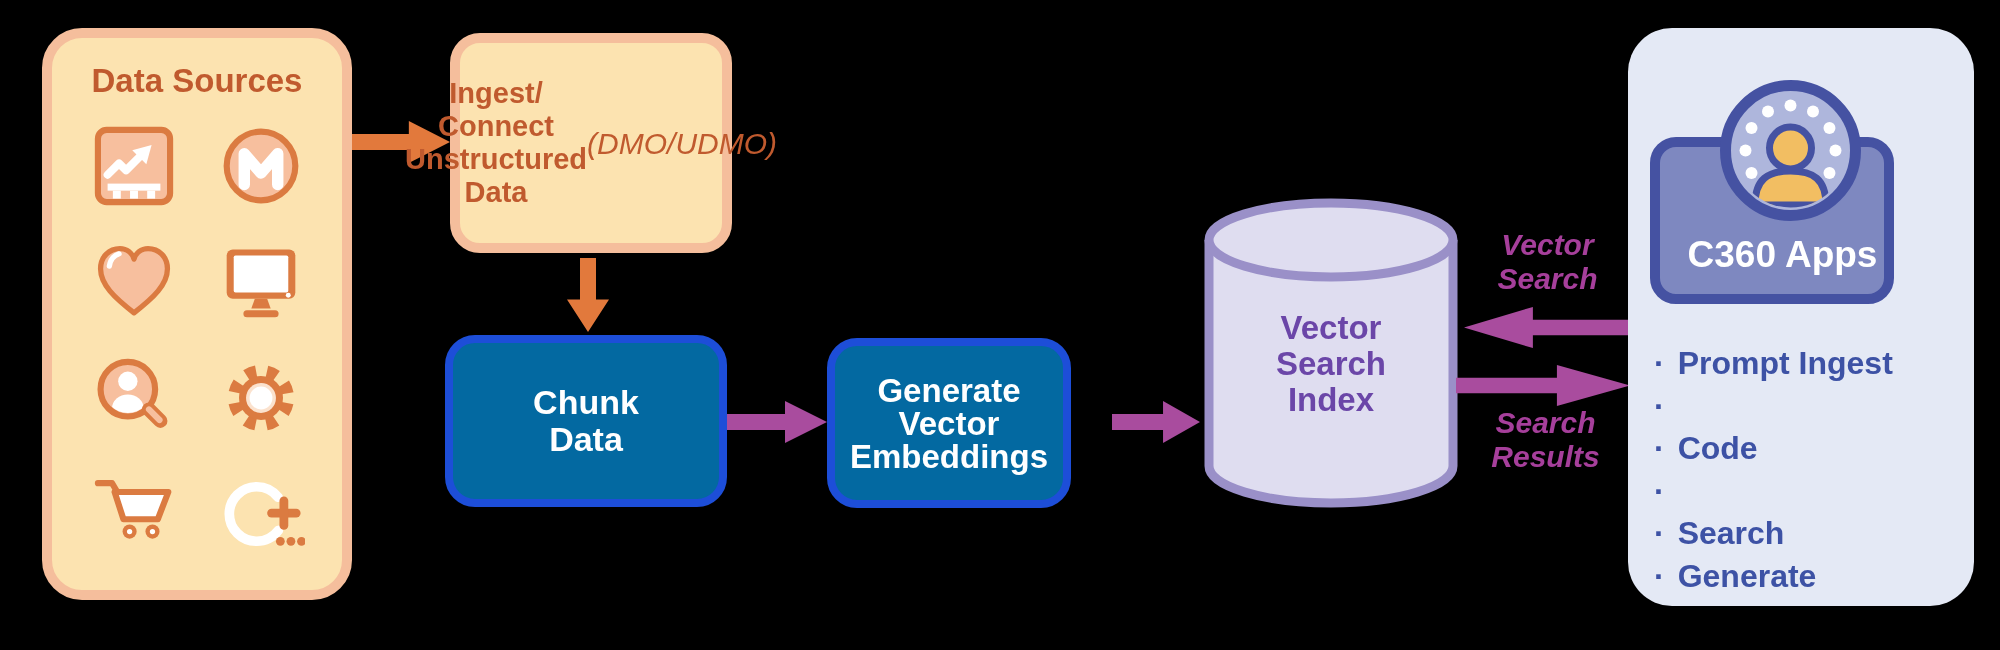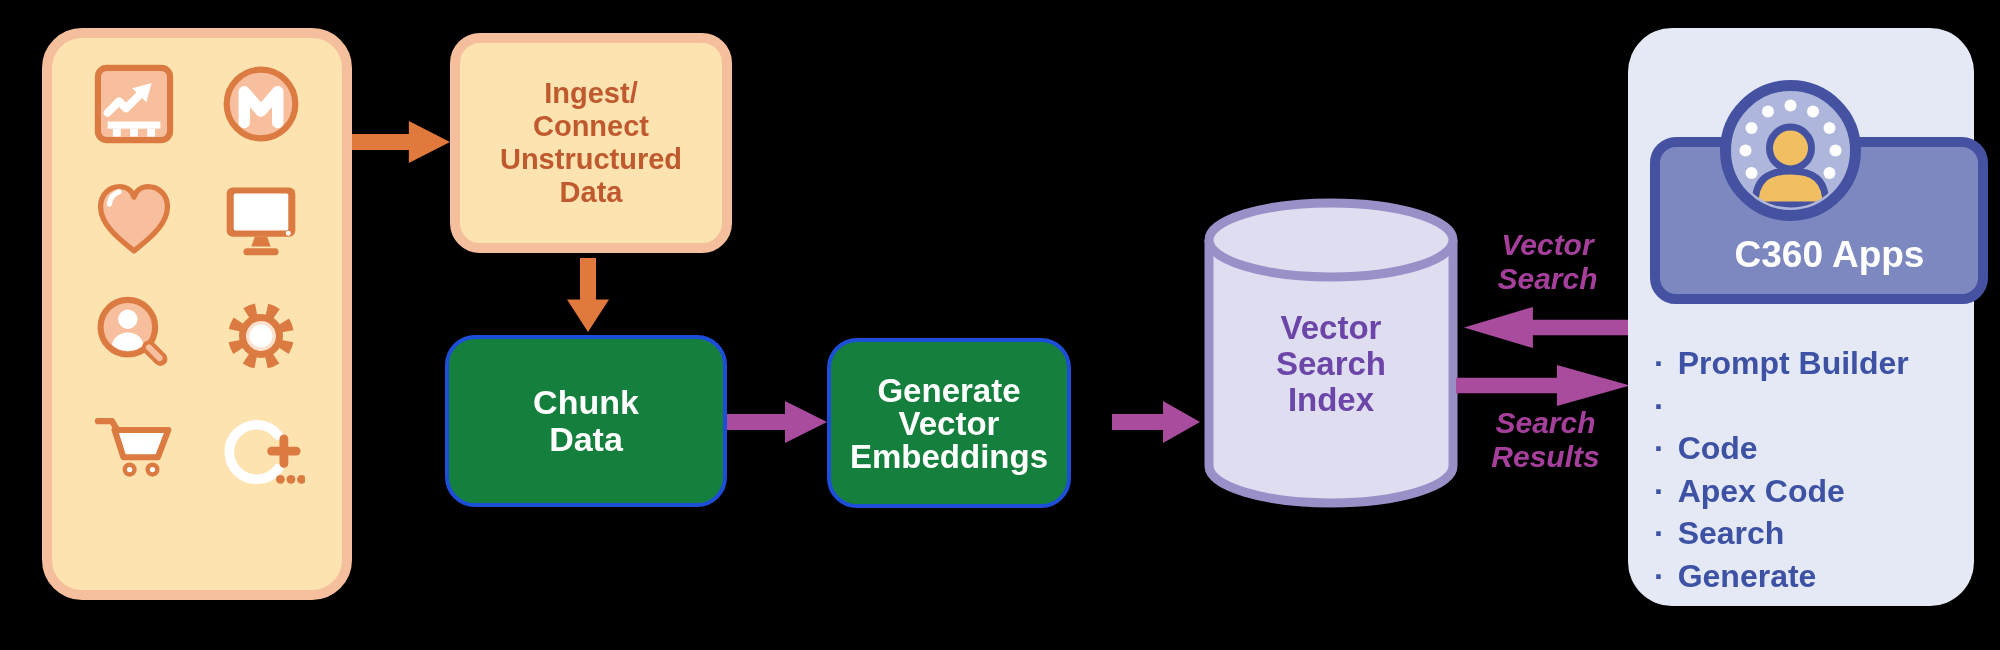--- a/index.html
+++ b/index.html
@@ -29,21 +29,21 @@
   .ingest-box{
     left:450px;top:33px;width:282px;height:220px;box-sizing:border-box;
     background:#FCE3B0;border:10px solid #F5BE9C;border-radius:30px;
     display:flex;flex-direction:row;justify-content:center;align-items:center;
   }
   .ingest-title{font-size:29px;line-height:33px;font-weight:bold;color:#C05A2E;text-align:center;}
   .ingest-sub{font-size:30px;font-style:italic;color:#C05A2E;margin-top:2px;}
 
   
   .proc-box{
-    box-sizing:border-box;background:#15803d;border:4px solid #1d4ed8;border-radius:30px;
+    box-sizing:border-box;background:#0369a1;border:8px solid #1d4ed8;border-radius:30px;
     display:flex;justify-content:center;align-items:center;
   }
   .chunk-box{left:445px;top:335px;width:282px;height:172px;}
   .gen-box{left:827px;top:338px;width:244px;height:170px;}
   .proc-label{color:#fff;font-weight:bold;text-align:center;font-size:34px;line-height:37px;}
   .gen-box .proc-label{font-size:33px;line-height:33px;}
 
   
   .cyl{left:1200px;top:190px;}
   .cyl-label{
@@ -57,39 +57,40 @@
     font-style:italic;font-weight:bold;color:#A63F9B;
   }
   .vs-label{left:1460px;top:228px;}
   .sr-label{left:1458px;top:406px;}
 
   
   .c360-panel{
     left:1628px;top:28px;width:346px;height:578px;background:#E4E9F5;border-radius:44px;
   }
   .c360-rect{
-    left:1650px;top:137px;width:338px;height:167px;box-sizing:border-box;
+    left:1650px;top:137px;width:244px;height:167px;box-sizing:border-box;
     background:#7E88C0;border:10px solid #4552A2;border-radius:26px;
     display:flex;justify-content:center;align-items:flex-end;padding-left:21px;
   }
   .c360-title{color:#fff;font-weight:bold;font-size:37px;padding-bottom:18px;}
   .badge{left:1719px;top:79px;}
   .app-list{left:1654px;top:342px;}
   .app-row{
     display:flex;align-items:baseline;gap:13px;height:42.5px;
     font-size:32px;font-weight:bold;color:#3D52A5;line-height:42.5px;
   }
   .app-bullet{font-size:32px;}
 </style>
 </head>
 <body>
 
 <div class="canvas">
 
   <div class="abs ds-panel">
+    <div class="ds-title">Data Sources</div>
     <div class="ds-grid">
 
       <span>
         <svg width="88" height="88" viewBox="0 0 100 100">
           <rect x="9" y="9" width="82" height="82" rx="10" fill="#F7BF9E" stroke="#DB7B41" stroke-width="7"></rect>
           <path d="M20,60 L33,47 L41,55 L61,35" stroke="#fff" stroke-width="9" fill="none" stroke-linecap="round" stroke-linejoin="round"></path>
           <polygon points="70,26 48,32 64,48" fill="#fff"></polygon>
           <rect x="20" y="70" width="60" height="8" fill="#fff"></rect>
           <rect x="26" y="78" width="9" height="9" fill="#fff"></rect>
           <rect x="45.5" y="78" width="9" height="9" fill="#fff"></rect>
@@ -176,20 +177,21 @@
   </svg>
   <svg class="abs" style="left:565px;top:258px;" width="46" height="74" viewBox="0 0 46 100" preserveAspectRatio="none">
     <polygon points="15,0 15,56 2,56 23,100 44,56 31,56 31,0" fill="#E2793C"></polygon>
   </svg>
 
   <div class="abs ingest-box">
     <div class="ingest-title preline">Ingest/
 Connect
 Unstructured
 Data</div>
+    <div class="ingest-sub">(DMO/UDMO)</div>
   </div>
 
   <div class="abs proc-box chunk-box">
     <div class="proc-label preline">Chunk
 Data</div>
   </div>
 
   <svg class="abs" style="left:727px;top:399px;" width="100" height="46" viewBox="0 0 100 46" preserveAspectRatio="none">
     <polygon points="0,15 58,15 58,2 100,23 58,44 58,31 0,31" fill="#A94C9E"></polygon>
   </svg>
@@ -255,32 +257,31 @@
     </g>
     <g clip-path="url(#badgeClip)">
       <circle cx="71.5" cy="69" r="21" fill="#F2BE62" stroke="#4552A2" stroke-width="7"></circle>
       <path d="M36,126 C36,100 49,92 71.5,92 C94,92 107,100 107,126 Z" fill="#F2BE62" stroke="#4552A2" stroke-width="7"></path>
     </g>
   </svg>
 
   <div class="abs app-list">
     <div class="app-row">
       <span class="app-bullet">·</span>
-      <span>Prompt Builder</span>
+      <span>Prompt Ingest</span>
     </div>
     <div class="app-row">
       <span class="app-bullet">·</span>
     </div>
     <div class="app-row">
       <span class="app-bullet">·</span>
       <span>Code</span>
     </div>
     <div class="app-row">
       <span class="app-bullet">·</span>
-      <span>Apex Code</span>
     </div>
     <div class="app-row">
       <span class="app-bullet">·</span>
       <span>Search</span>
     </div>
     <div class="app-row">
       <span class="app-bullet">·</span>
       <span>Generate</span>
     </div>
   </div>

